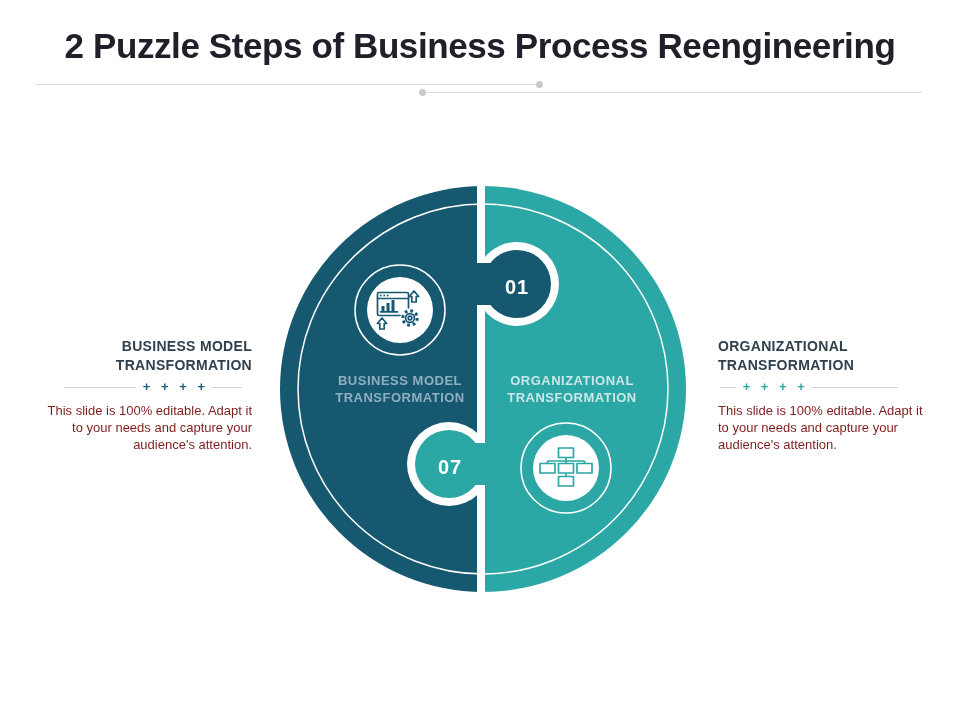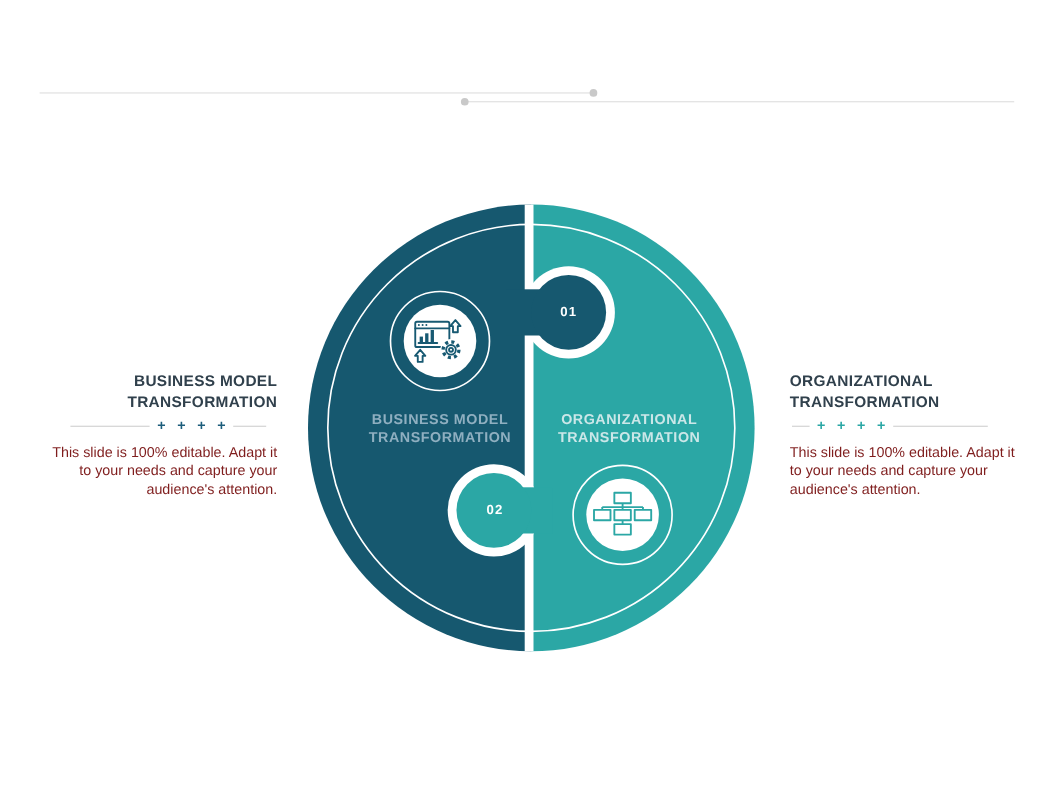--- a/index.html
+++ b/index.html
@@ -23,21 +23,21 @@
 
   .center-label {
     position:absolute; width:180px; text-align:center; font-weight:700;
     font-size:13px; line-height:1.3; letter-spacing:0.5px;
   }
   .cl-left  { left:310px; top:373px; color:#8fafc0; }
   .cl-right { left:482px; top:373px; color:#cbe7e8; }
 
   .knob-num {
     position:absolute; width:60px; text-align:center; color:#ffffff;
-    font-weight:700; font-size:12px; letter-spacing:1px;
+    font-weight:700; font-size:20px; letter-spacing:1px;
   }
   .kn1 { left:487px; top:276px; }
   .kn2 { left:420px; top:456px; }
 
   .panel { position:absolute; top:337px; width:212px; }
   .panel-left  { left:40px;  text-align:right; }
   .panel-right { left:718px; text-align:left; }
   .p-head {
     font-size:14px; font-weight:700; color:#30404c;
     line-height:1.36; letter-spacing:0.3px;
@@ -54,20 +54,21 @@
   }
   .panel-left  .pluses { color:#1e5e7c; }
   .panel-right .pluses { color:#2ba7a5; }
   .p-body { margin:0; font-size:13px; color:#7f1d1d; line-height:1.32; }
 </style>
 </head>
 <body>
 
 <div class="slide">
 
+  <h1 class="title">2 Puzzle Steps of Business Process Reengineering</h1>
 
   <div class="tdiv tdiv1">
     <span class="tdot tdot-r"></span>
   </div>
   <div class="tdiv tdiv2">
     <span class="tdot tdot-l"></span>
   </div>
 
   <svg class="diagram-svg" width="960" height="720" viewBox="0 0 960 720">
     <defs>
@@ -139,21 +140,21 @@
   <div class="center-label cl-left">
     <div>BUSINESS MODEL</div>
     <div>TRANSFORMATION</div>
   </div>
   <div class="center-label cl-right">
     <div>ORGANIZATIONAL</div>
     <div>TRANSFORMATION</div>
   </div>
 
   <div class="knob-num kn1">01</div>
-  <div class="knob-num kn2">02</div>
+  <div class="knob-num kn2">07</div>
 
   <aside class="panel panel-left">
     <div class="p-head">
       <div>BUSINESS MODEL</div>
       <div>TRANSFORMATION</div>
     </div>
     <div class="plusrow">
       <span class="pline pl-first"></span>
       <span class="pluses">+ + + +</span>
       <span class="pline pl-last"></span>

